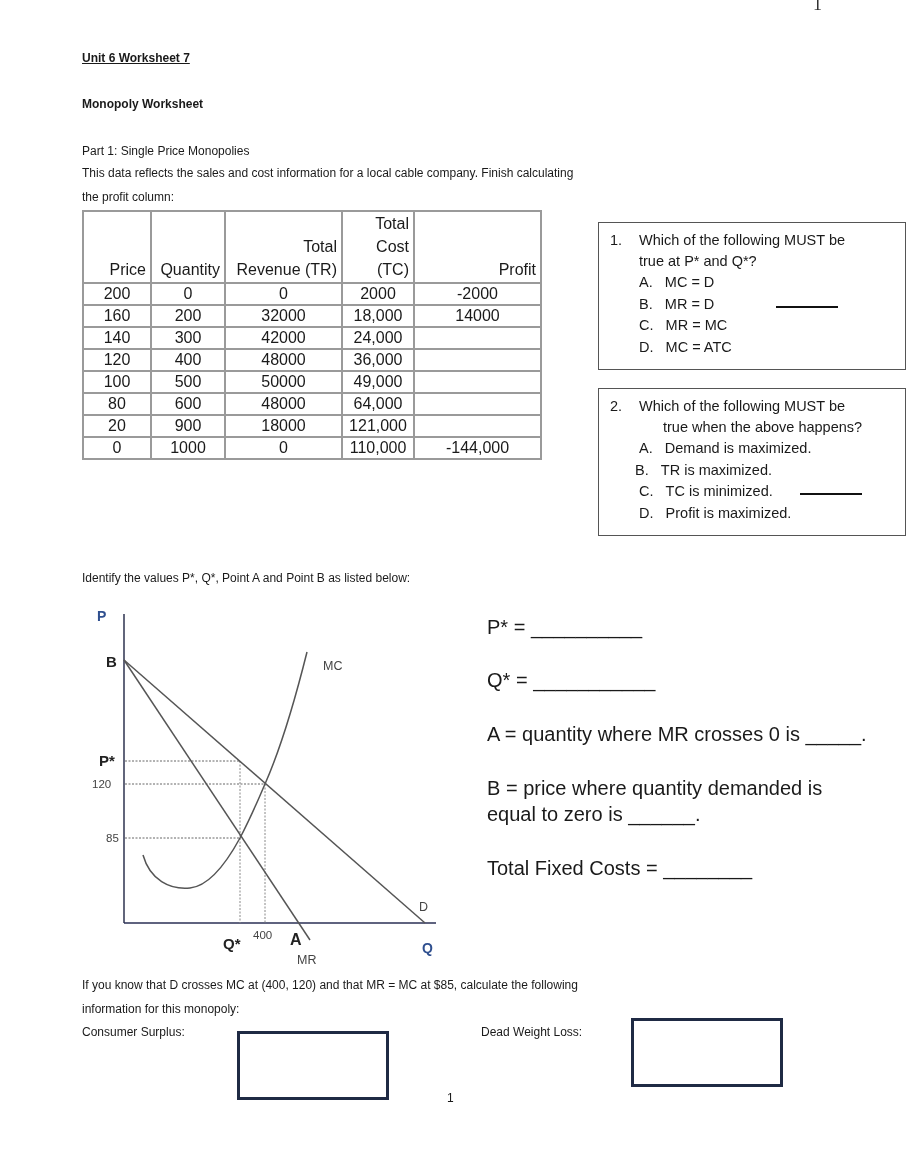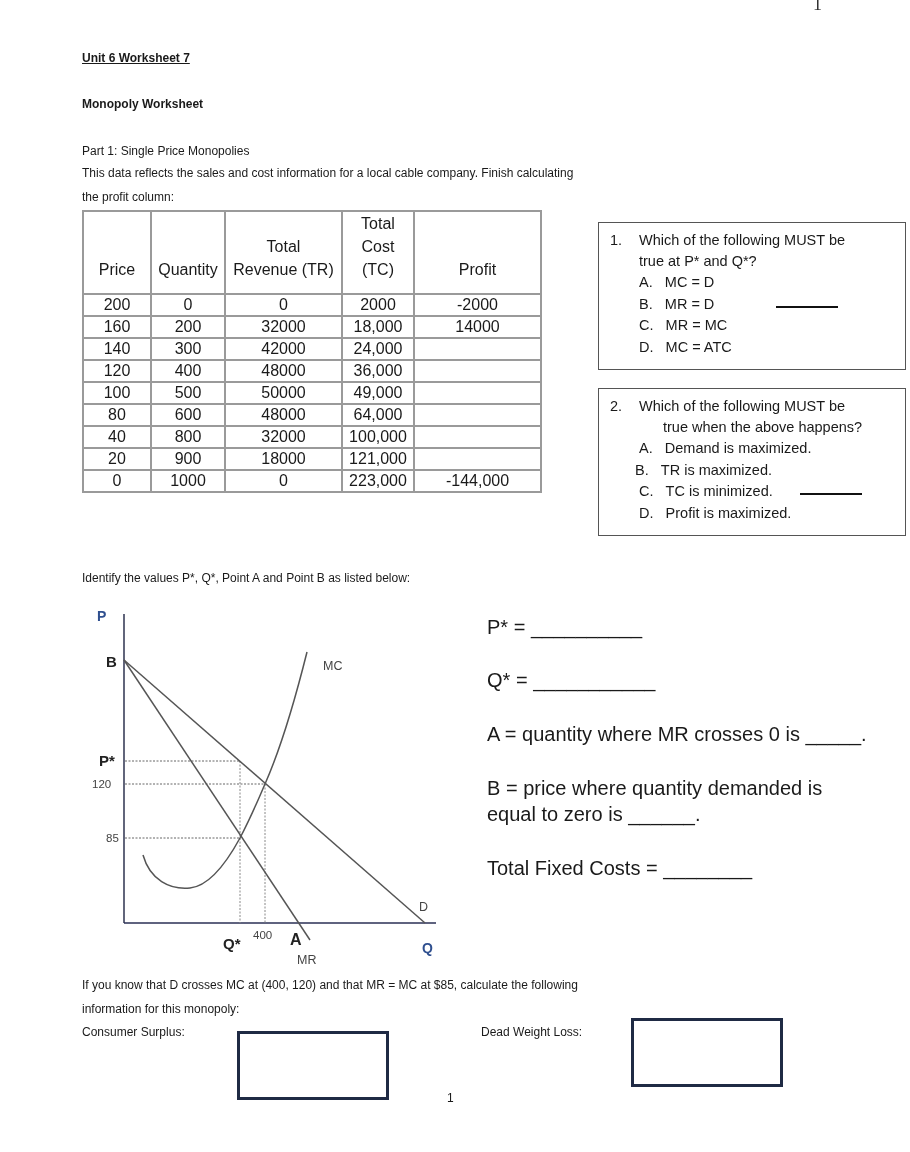--- a/index.html
+++ b/index.html
@@ -10,21 +10,21 @@
     .t18 { font-size: 20px; }
     .bold { font-weight: bold; }
     .ul { text-decoration: underline; }
     .corner-num { font-family: "Liberation Serif", serif; font-size: 18px; color: #333; }
 
     
     table.data { position: absolute; left: 82px; top: 210px; border-collapse: collapse;
                  font-size: 16px; }
     table.data td, table.data th { border: 2px solid #9a9a9a; padding: 0 4px; text-align: center;
                  font-weight: normal; height: 20px; line-height: 20px; }
-    table.data th { vertical-align: bottom; line-height: 23px; padding-bottom: 12px; }
+    table.data th { vertical-align: bottom; line-height: 23px; padding-bottom: 1px; text-align: right; }
     table.data { border: 2px solid #555; }
     col.c1 { width: 68px; } col.c2 { width: 74px; } col.c3 { width: 117px; }
     col.c4 { width: 72px; } col.c5 { width: 127px; }
 
     
     .qbox { position: absolute; left: 598px; width: 308px; border: 1.5px solid #555;
             font-size: 14.5px; box-sizing: border-box; }
     .qbox .qline { position: absolute; white-space: nowrap; }
     .blank-line { position: absolute; height: 2px; background: #111; }
 
@@ -98,38 +98,31 @@
         <td></td>
       </tr>
       <tr>
         <td>80</td>
         <td>600</td>
         <td>48000</td>
         <td>64,000</td>
         <td></td>
       </tr>
       <tr>
-        <td>40</td>
-        <td>800</td>
-        <td>32000</td>
-        <td>100,000</td>
-        <td></td>
-      </tr>
-      <tr>
         <td>20</td>
         <td>900</td>
         <td>18000</td>
         <td>121,000</td>
         <td></td>
       </tr>
       <tr>
         <td>0</td>
         <td>1000</td>
         <td>0</td>
-        <td>223,000</td>
+        <td>110,000</td>
         <td>-144,000</td>
       </tr>
     </tbody>
 </table>
 
 <div class="qbox" style="top:222px; height:148px;">
   <div class="qline" style="left:11px; top:9px;">1.</div>
   <div class="qline" style="left:40px; top:9px;">Which of the following MUST be</div>
   <div class="qline" style="left:40px; top:30px;">true at P* and Q*?</div>
   <div class="qline" style="left:40px; top:51px;"><span>A.</span>&nbsp;&nbsp;&nbsp;<span>MC = D</span></div>

